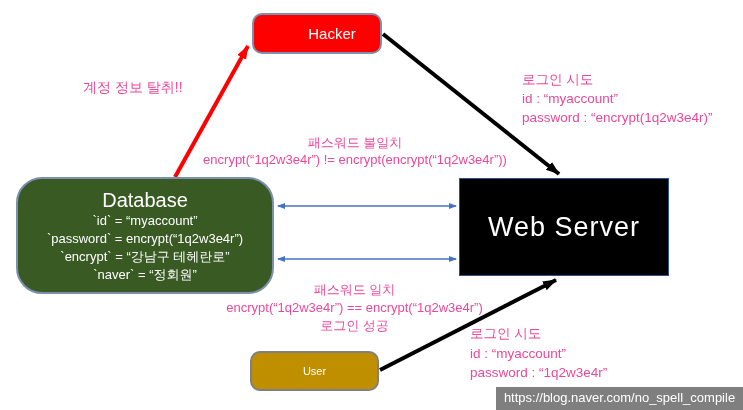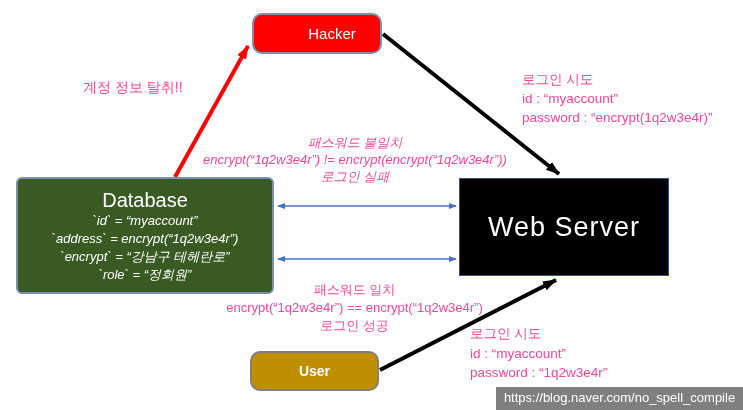--- a/index.html
+++ b/index.html
@@ -36,56 +36,55 @@
     background: #fe0000;
     border: 2px solid #7d90ac;
     border-radius: 10px;
     font-size: 15px;
     padding-left: 30px;
   }
   .node-database {
     left: 16px; top: 177px; width: 258px; height: 117px;
     background: #3a5a24;
     border: 2px solid #7b90ae;
-    border-radius: 6px;
+    border-radius: 26px;
     flex-direction: column;
     padding: 4px 2px;
   }
   .db-title { font-size: 20px; line-height: 24px; }
-  .db-row   { font-size: 13px; line-height: 18px; white-space: nowrap; font-style: italic; }
+  .db-row   { font-size: 13px; line-height: 18px; white-space: nowrap; }
   .node-webserver {
     left: 459px; top: 178px; width: 210px; height: 98px;
     background: #000000;
     border: 1px solid #2f528f;
     font-size: 27px;
     letter-spacing: 1px;
   }
   .node-user {
     left: 250px; top: 351px; width: 129px; height: 40px;
     background: #bf8f00;
     border: 2px solid #7f7f7f;
     border-radius: 10px;
-    font-size: 14px;
-    font-weight: bold;
+    font-size: 11px;
   }
   
   .note {
     position: absolute;
     color: #ec4899;
     font-size: 13px;
     line-height: 19px;
     white-space: nowrap;
   }
   .note-center { text-align: center; line-height: 17px; }
   .label-steal {
     left: 83px; top: 78px;
     font-size: 14px;
   }
   .label-hacker-attempt { left: 522px; top: 70px; font-size: 13.5px; }
-  .label-mismatch { left: 190px; top: 134px; width: 330px; font-style: italic; }
+  .label-mismatch { left: 190px; top: 134px; width: 330px; }
   .label-match    { left: 192px; top: 281px; width: 325px; line-height: 18px; }
   .label-user-attempt { left: 470px; top: 324px; font-size: 13.5px; line-height: 19.5px; }
   .watermark {
     position: absolute;
     left: 496px; top: 387px; width: 247px; height: 37px;
     background: #7f7f7f;
     color: #ffffff;
     font-size: 13px;
     line-height: 21px;
     text-align: center;
@@ -123,23 +122,23 @@
     <line x1="278" y1="259" x2="456" y2="259" stroke="#4472c4" stroke-width="1.4" marker-start="url(#head-blue-start)" marker-end="url(#head-blue)"></line>
   </svg>
 
   <div class="node node-hacker">
     <span>Hacker</span>
   </div>
 
   <div class="node node-database">
     <div class="db-title">Database</div>
     <div class="db-row">`id` = “myaccount”</div>
-    <div class="db-row">`address` = encrypt(“1q2w3e4r”)</div>
+    <div class="db-row">`password` = encrypt(“1q2w3e4r”)</div>
     <div class="db-row">`encrypt` = “강남구 테헤란로”</div>
-    <div class="db-row">`role` = “정회원”</div>
+    <div class="db-row">`naver` = “정회원”</div>
   </div>
 
   <div class="node node-webserver">
     <span>Web Server</span>
   </div>
 
   <div class="node node-user">
     <span>User</span>
   </div>
 
@@ -147,21 +146,20 @@
 
   <div class="note label-hacker-attempt">
     <div>로그인 시도</div>
     <div>id : “myaccount”</div>
     <div>password : “encrypt(1q2w3e4r)”</div>
   </div>
 
   <div class="note note-center label-mismatch">
     <div>패스워드 불일치</div>
     <div>encrypt(“1q2w3e4r”) != encrypt(encrypt(“1q2w3e4r”))</div>
-    <div>로그인 실패</div>
   </div>
 
   <div class="note note-center label-match">
     <div>패스워드 일치</div>
     <div>encrypt(“1q2w3e4r”) == encrypt(“1q2w3e4r”)</div>
     <div>로그인 성공</div>
   </div>
 
   <div class="note label-user-attempt">
     <div>로그인 시도</div>

